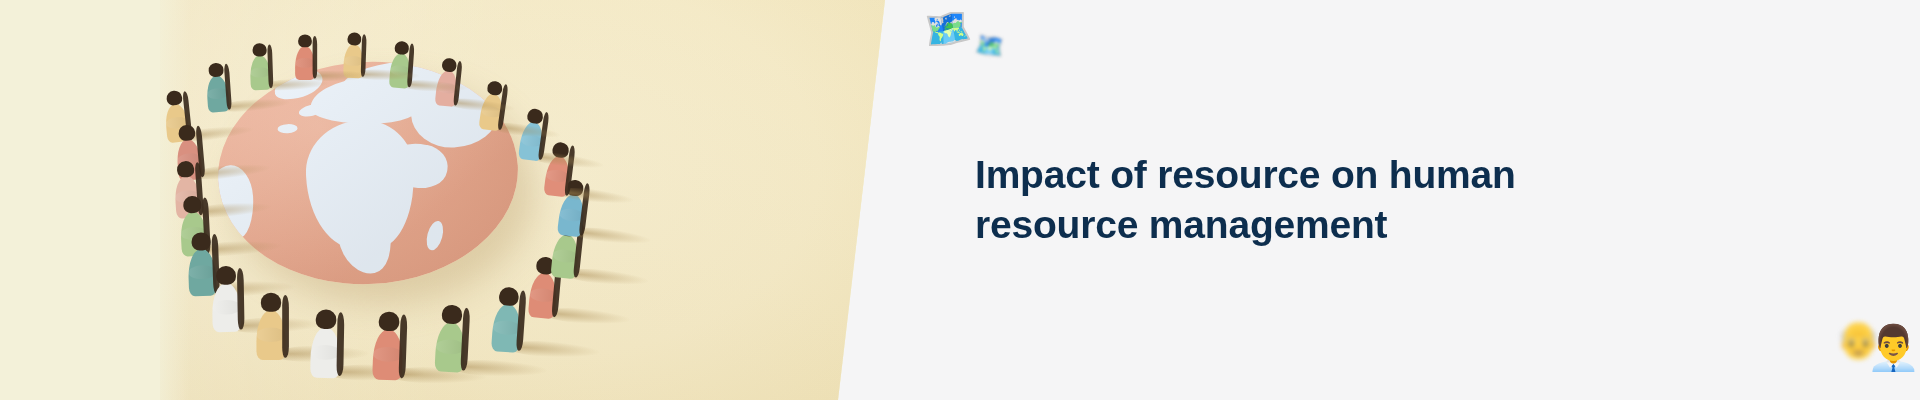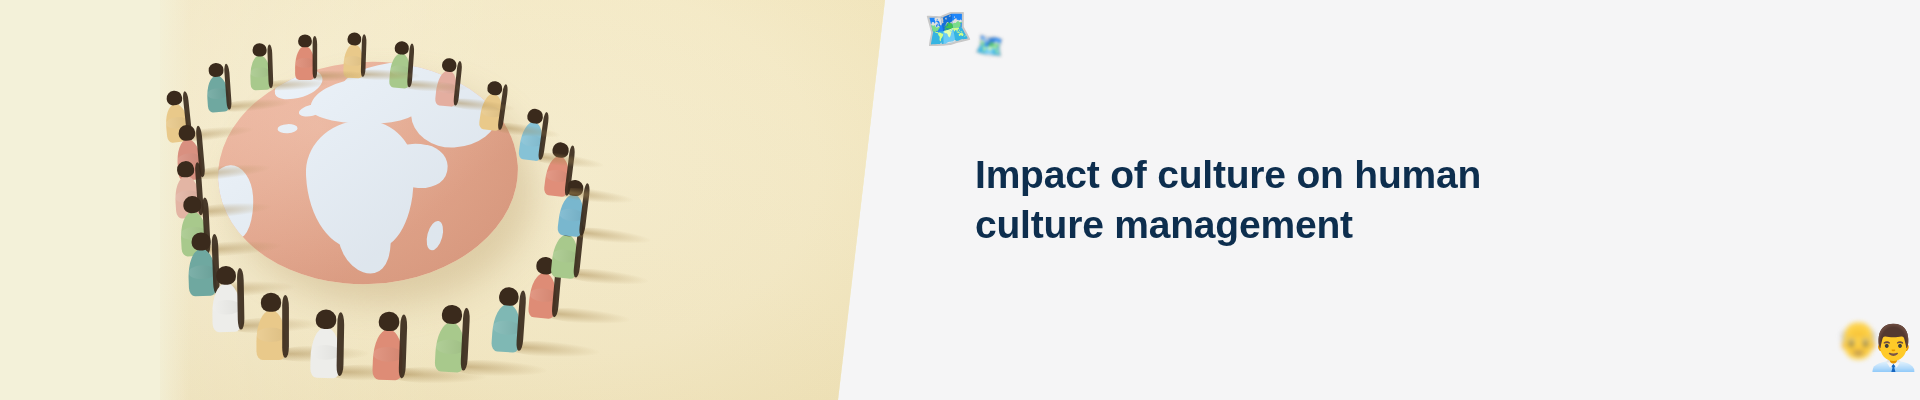--- a/index.html
+++ b/index.html
@@ -423,16 +423,16 @@
       <span class="land sp3"></span>
     </div>
   </div>
 
   <span class="sticker map-big">🗺️</span>
   <span class="sticker map-small">🗺️</span>
   <span class="sticker person-back">👴</span>
   <span class="sticker person-front">👨‍💼</span>
 
   <div class="content">
-    <h1 class="title">Impact of culture on human culture management</h1>
+    <h1 class="title">Impact of resource on human resource management</h1>
   </div>
 
 </div>
 
 </body></html>

